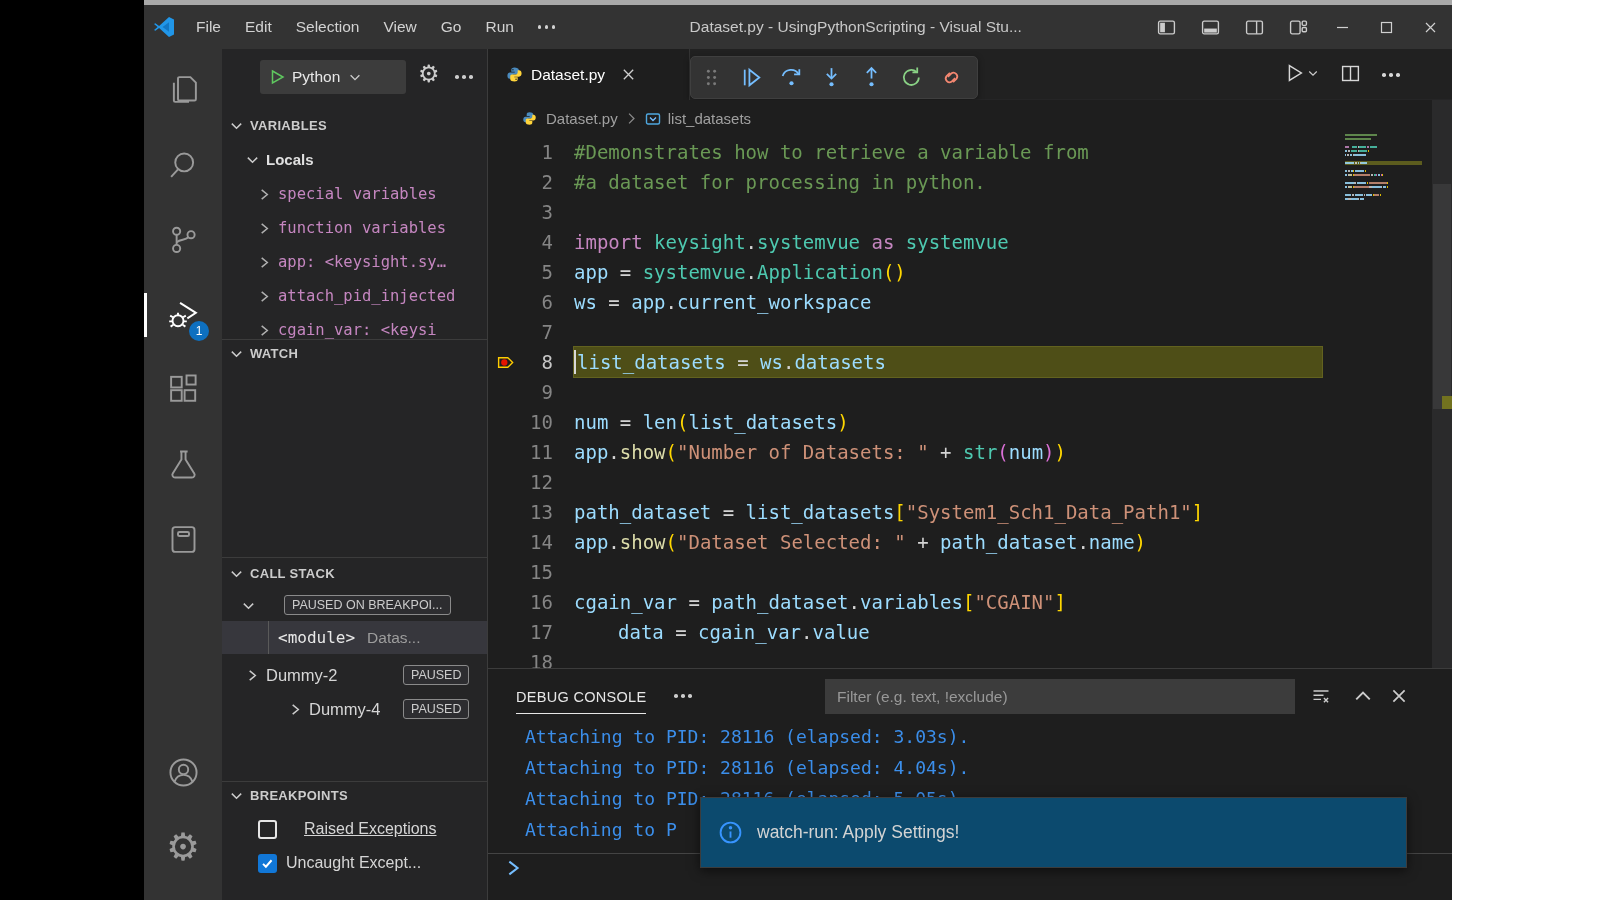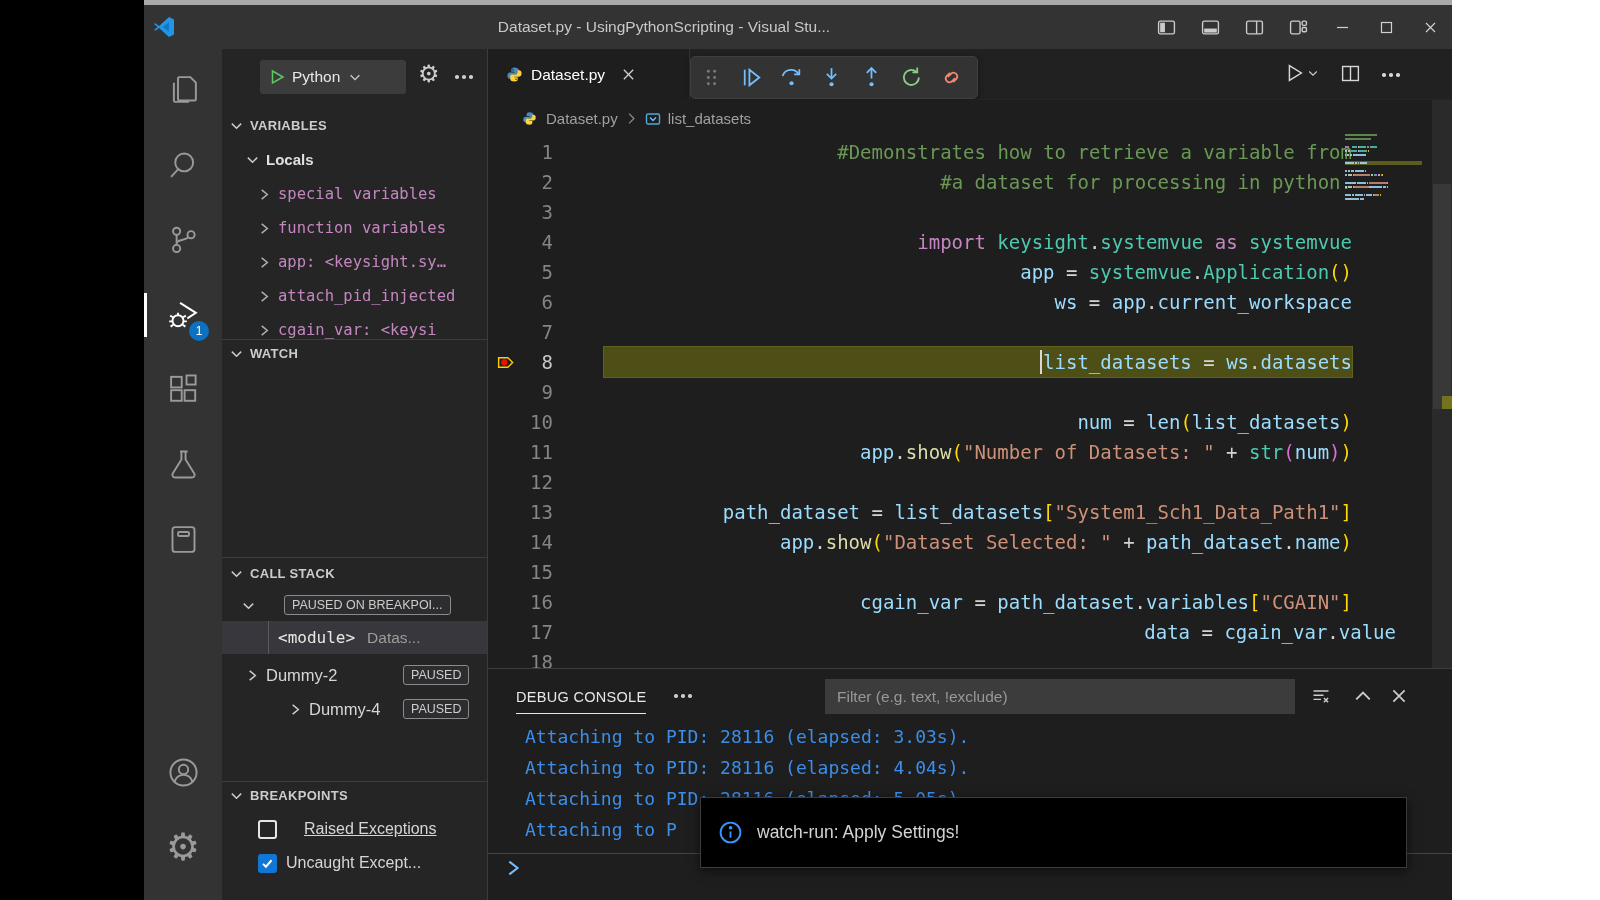--- a/index.html
+++ b/index.html
@@ -42,37 +42,37 @@
   #tabbar{left:0;top:0;width:964px;height:51px;background:#212121;border-bottom:1px solid #252526;box-sizing:border-box;}
   #tab-active{left:0;top:0;width:202px;height:51px;background:#1e1e1e;border-right:1px solid #333;box-sizing:border-box;
               display:flex;align-items:center;color:#ffffff;font-size:15.5px;}
   #float-toolbar{left:202px;top:7px;width:288px;height:43px;background:#333333;border:1px solid #3f3f3f;border-radius:5px;
                  box-shadow:0 2px 6px rgba(0,0,0,.4);display:flex;align-items:center;box-sizing:border-box;}
   .dbg-btn{width:40px;height:100%;display:flex;align-items:center;justify-content:center;}
   #breadcrumb{left:0;top:51px;width:964px;height:37px;display:flex;align-items:center;color:#a0a0a0;font-size:15px;background:#1e1e1e;}
   #code{left:0;top:88px;width:964px;height:531px;overflow:hidden;}
   .code-line{position:absolute;left:0;width:964px;height:30px;display:flex;align-items:center;}
   .ln{width:65px;text-align:right;color:#858585;font-size:19px;flex:none;}
-  .lc{margin-left:51px;width:748px;height:30px;display:flex;align-items:center;font-size:19px;white-space:pre;justify-content:flex-end;}
+  .lc{margin-left:21px;width:748px;height:30px;display:flex;align-items:center;font-size:19px;white-space:pre;}
   .lc.current{background:#4e4e17;outline:1px solid #62621f;}
   .cursor{width:2px;height:24px;background:#d8d8d8;margin-right:1px;}
   #minimap{left:857px;top:84px;width:77px;height:80px;}
   .mm-row{position:relative;height:4px;width:77px;}
   .mm-seg{position:absolute;top:1px;height:2px;}
   #scrollbar{left:944px;top:51px;width:20px;height:568px;background:#2a2a2b;}
   #scroll-thumb{left:1px;top:84px;width:18px;height:225px;background:#424242;opacity:.6;}
   
   #panel{left:344px;top:668px;width:964px;height:232px;background:#1e1e1e;border-top:1px solid #3c3c3c;box-sizing:border-box;}
   #panel-tab{left:28px;top:12px;height:32px;display:flex;align-items:center;color:#e7e7e7;font-size:14.5px;letter-spacing:.3px;border-bottom:1.5px solid #e7e7e7;}
   #filter{left:337px;top:10px;width:470px;height:35px;background:#3c3c3c;color:#989898;font-size:15.5px;display:flex;align-items:center;padding-left:12px;box-sizing:border-box;}
   .panel-icon{position:absolute;top:14px;width:26px;height:26px;display:flex;align-items:center;justify-content:center;color:#cccccc;}
   .console-line{position:absolute;left:37px;height:26px;color:#3b8eea;font-size:18px;white-space:pre;text-align:center;}
   #prompt-sep{left:0;top:184px;width:964px;height:1px;background:#444;}
   
-  #toast{left:700px;top:797px;width:707px;height:71px;background:#000000;border:1px solid #3c3c3c;box-sizing:border-box;
+  #toast{left:700px;top:797px;width:707px;height:71px;background:#0c4a6e;border:1px solid #3c3c3c;box-sizing:border-box;
          box-shadow:0 3px 10px rgba(0,0,0,.55);display:flex;align-items:center;z-index:50;}
   #toast-text{color:#d4d4d4;font-size:17.5px;margin-left:14px;}
   .dots{display:inline-flex;gap:3.5px;align-items:center;}
   .dots i{width:3.5px;height:3.5px;border-radius:50%;background:currentColor;display:block;}
 </style>
 </head>
 <body>
 
 <div id="canvas">
   <div class="abs" id="left-black"></div>
@@ -80,20 +80,35 @@
   <div class="abs" id="app">
     <div class="abs" id="top-strip"></div>
 
     <div class="abs" id="titlebar">
       <div style="width:40px;display:flex;justify-content:center;">
         <svg width="24" height="24" viewBox="0 0 24 24">
             <path fill="#2196e8" d="M17 2 7.1 11 3.4 8.2 2 9l3.6 3L2 15l1.4.8L7.1 13 17 22l5-2.5v-15L17 2zм0 0"></path>
             <path fill="#1277c4" d="M17 7.2v9.6L10.6 12 17 7.2z"></path>
           </svg>
       </div>
+      <div id="menubar" style="display:flex;height:100%;">
+          <div class="menu-item">File</div>
+          <div class="menu-item">Edit</div>
+          <div class="menu-item">Selection</div>
+          <div class="menu-item">View</div>
+          <div class="menu-item">Go</div>
+          <div class="menu-item">Run</div>
+          <div class="menu-item">
+            <span class="dots" style="color:#d2d2d2;">
+              <i></i>
+              <i></i>
+              <i></i>
+            </span>
+          </div>
+        </div>
       <div style="flex:1;display:flex;justify-content:center;">
         <span id="win-title">Dataset.py - UsingPythonScripting - Visual Stu...</span>
       </div>
       <div id="layout-icons" style="display:flex;height:100%;">
           <div class="tb-icon">
             <svg width="19" height="19" viewBox="0 0 18 17" fill="none" stroke="currentColor" stroke-width="1.3">
               <rect x="1.5" y="2.5" width="15" height="12" rx="1.5"></rect>
               <rect x="3" y="4" width="4.5" height="9" fill="currentColor" stroke="none"></rect>
             </svg>
           </div>

